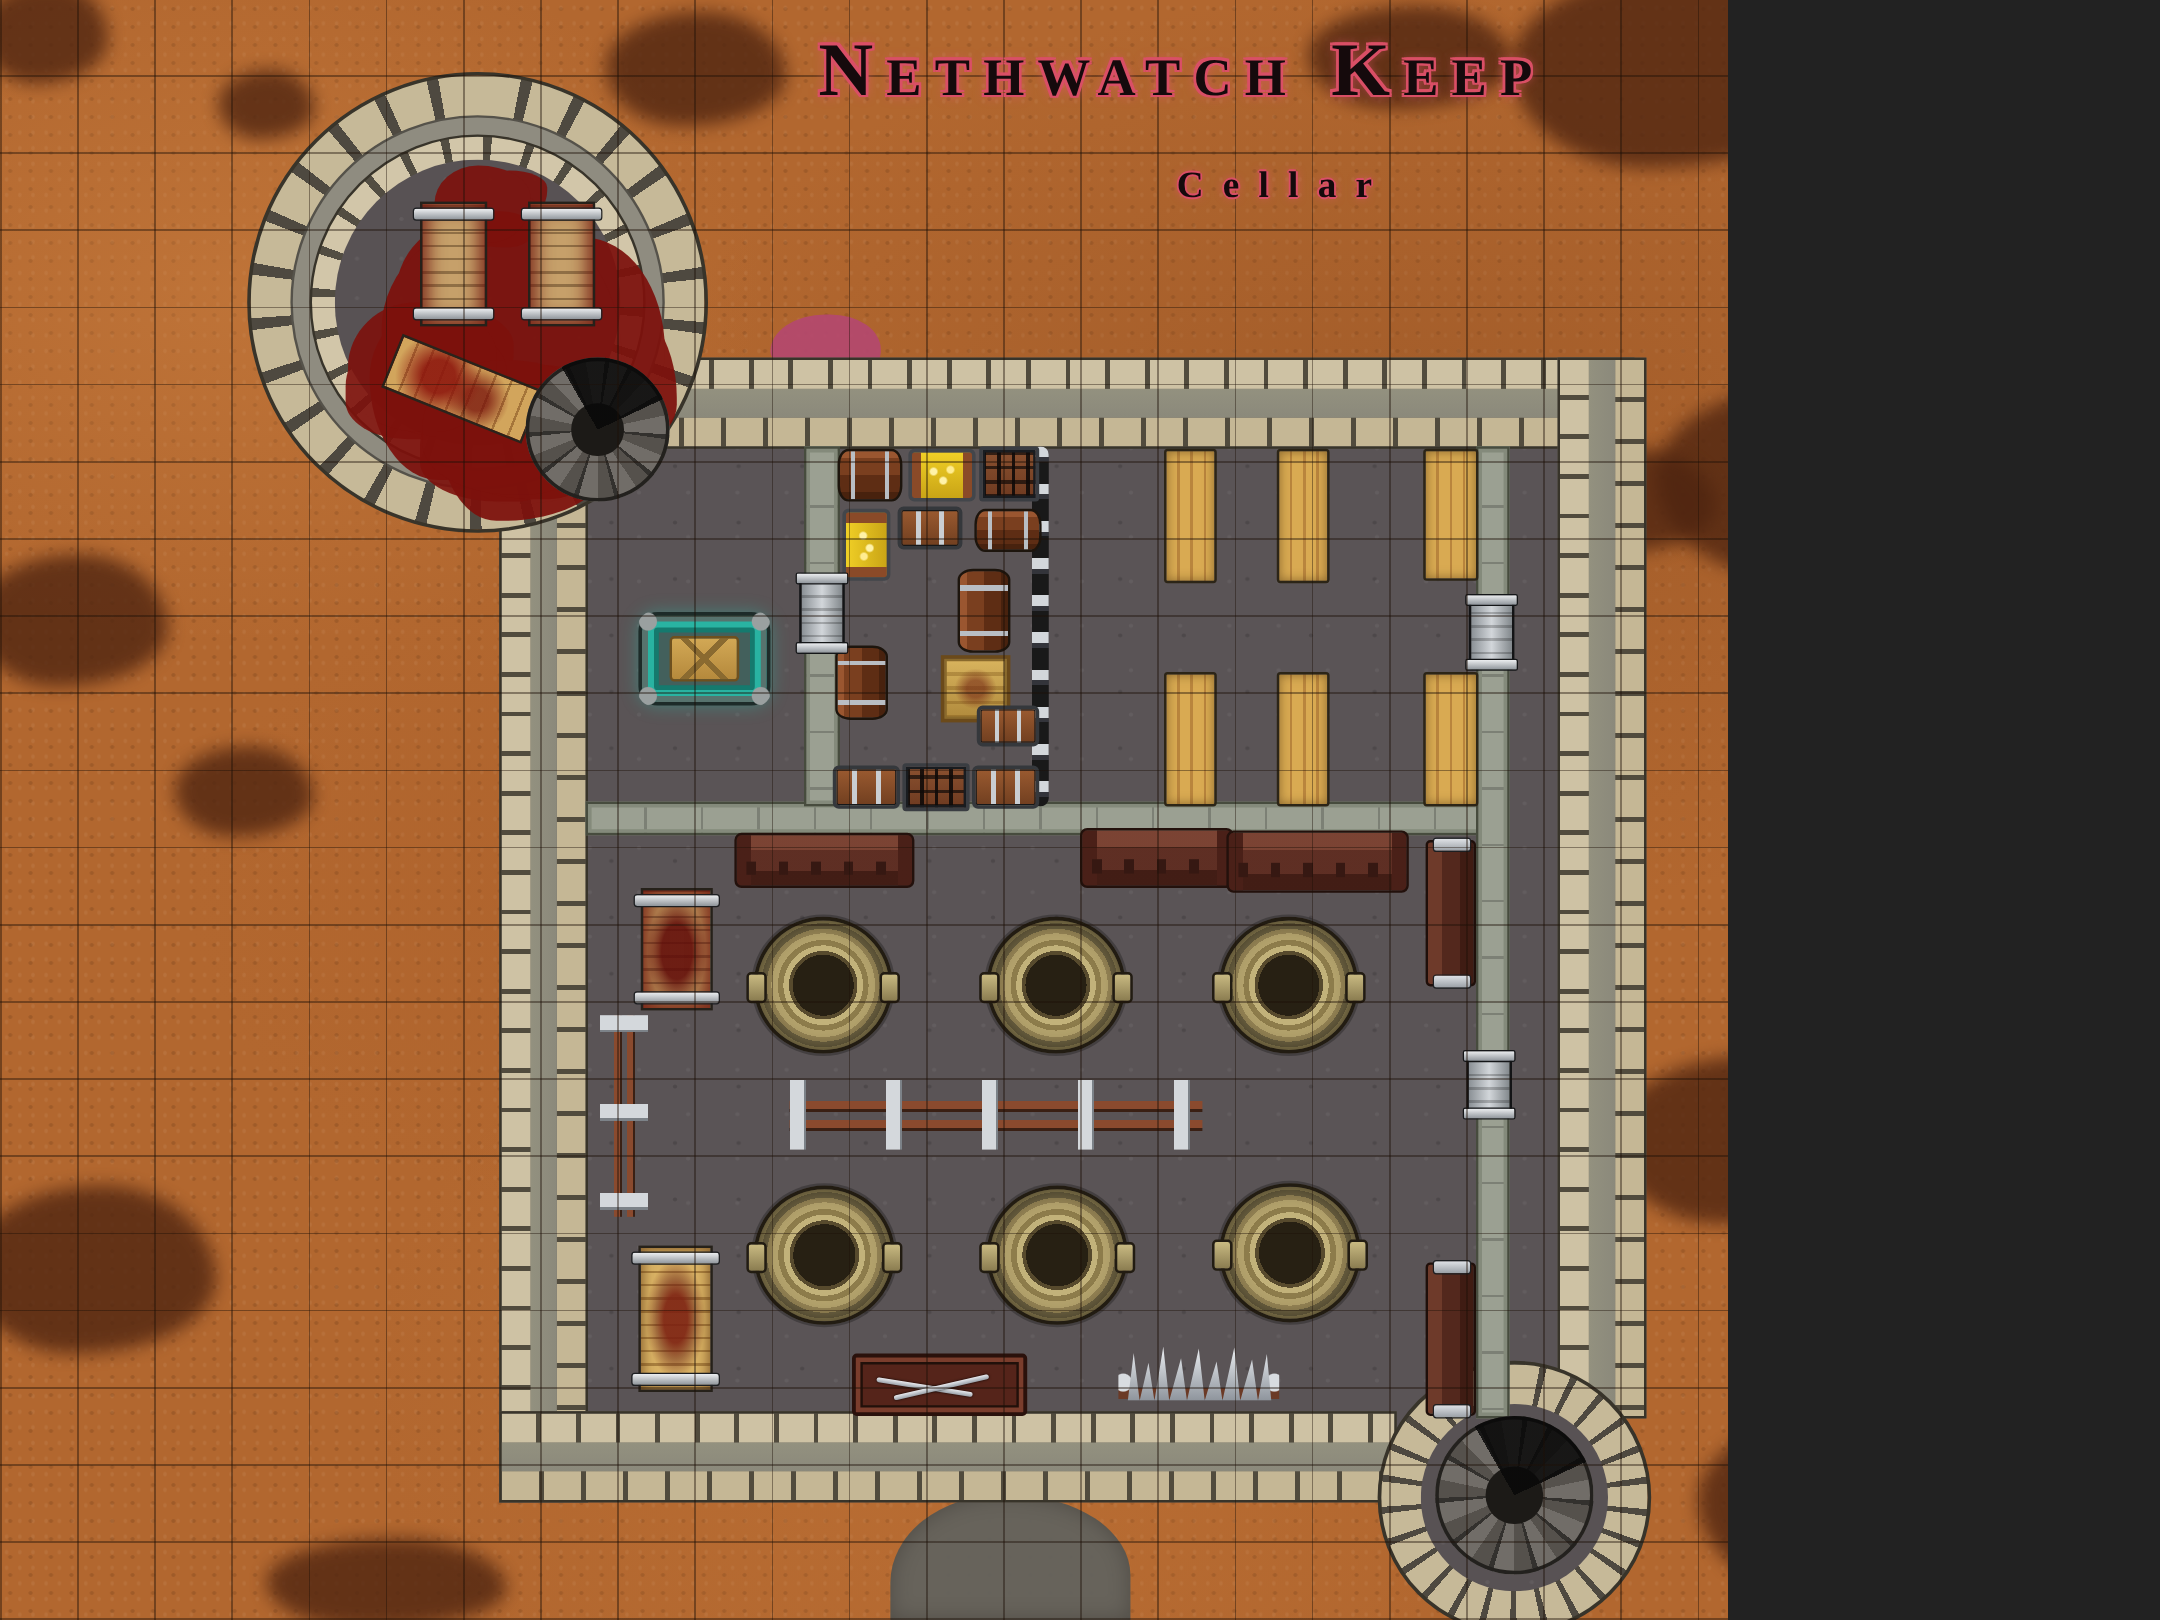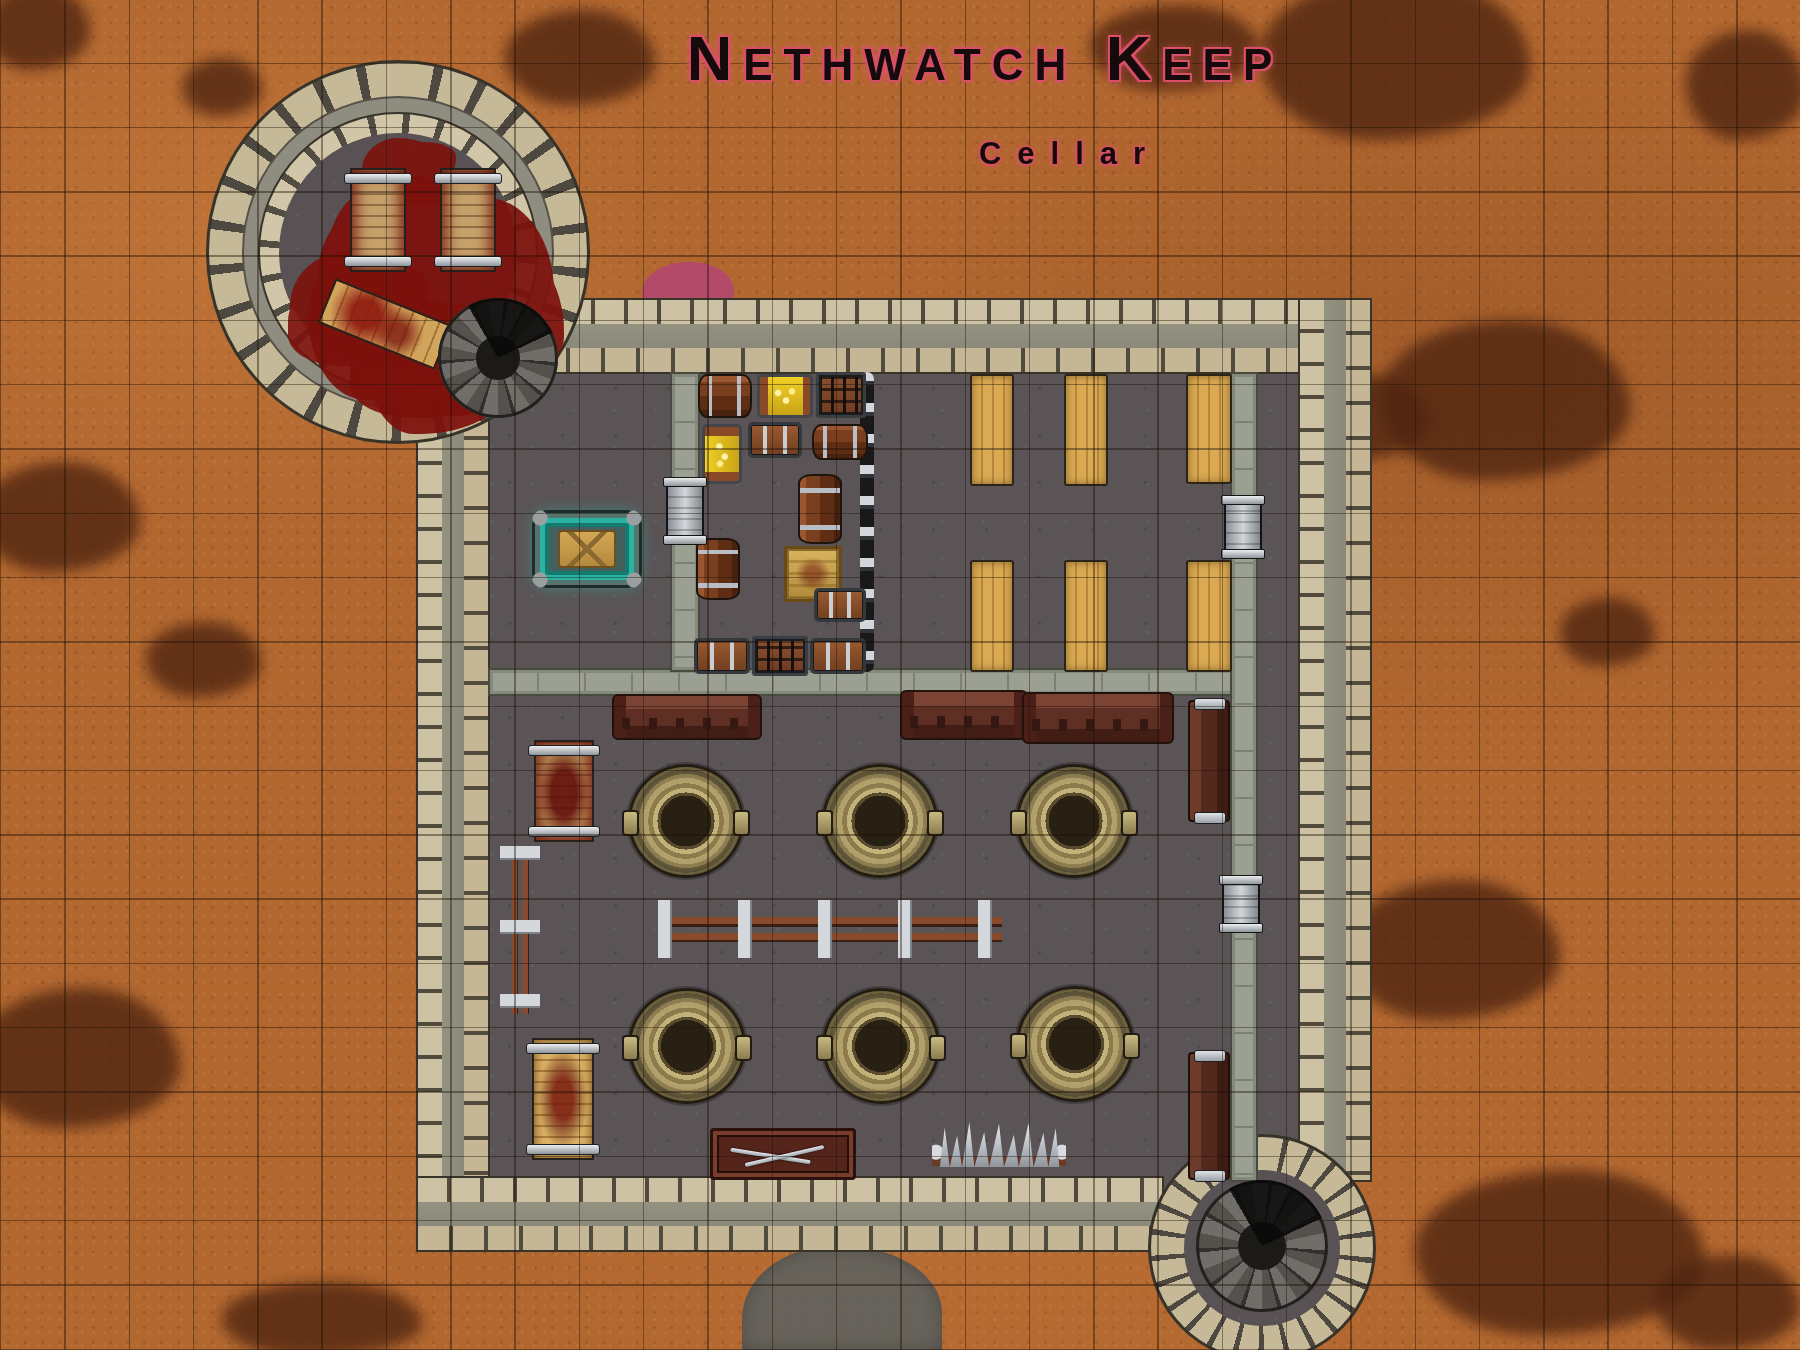--- a/index.html
+++ b/index.html
@@ -1,17 +1,17 @@
 <!DOCTYPE html>
 <html><head>
 <meta charset="utf-8">
 <style>
   html,body{margin:0;padding:0;background:#222;}
-  #stage{position:relative;width:1800px;height:1350px;overflow:hidden;
-    font-family:Liberation Sans, sans-serif;
+  #stage{position:relative;width:1440px;height:1350px;overflow:hidden;
+    font-family:Liberation Serif, serif;
     background-color:#b2672f;
     background-image:
       radial-gradient(620px 420px at 14% 18%, rgba(214,138,72,.35), transparent 70%),
       radial-gradient(900px 540px at 82% 28%, rgba(136,74,32,.38), transparent 72%),
       radial-gradient(700px 500px at 55% 85%, rgba(205,126,62,.30), transparent 70%),
       radial-gradient(500px 380px at 35% 55%, rgba(170,92,40,.30), transparent 70%),
       radial-gradient(rgba(255,235,210,.07) 1px, transparent 2px),
       radial-gradient(rgba(60,28,8,.16) 1.3px, transparent 2.2px);
     background-size:auto,auto,auto,auto,11px 13px,17px 15px;}
   .obj{position:absolute;box-sizing:border-box;}

